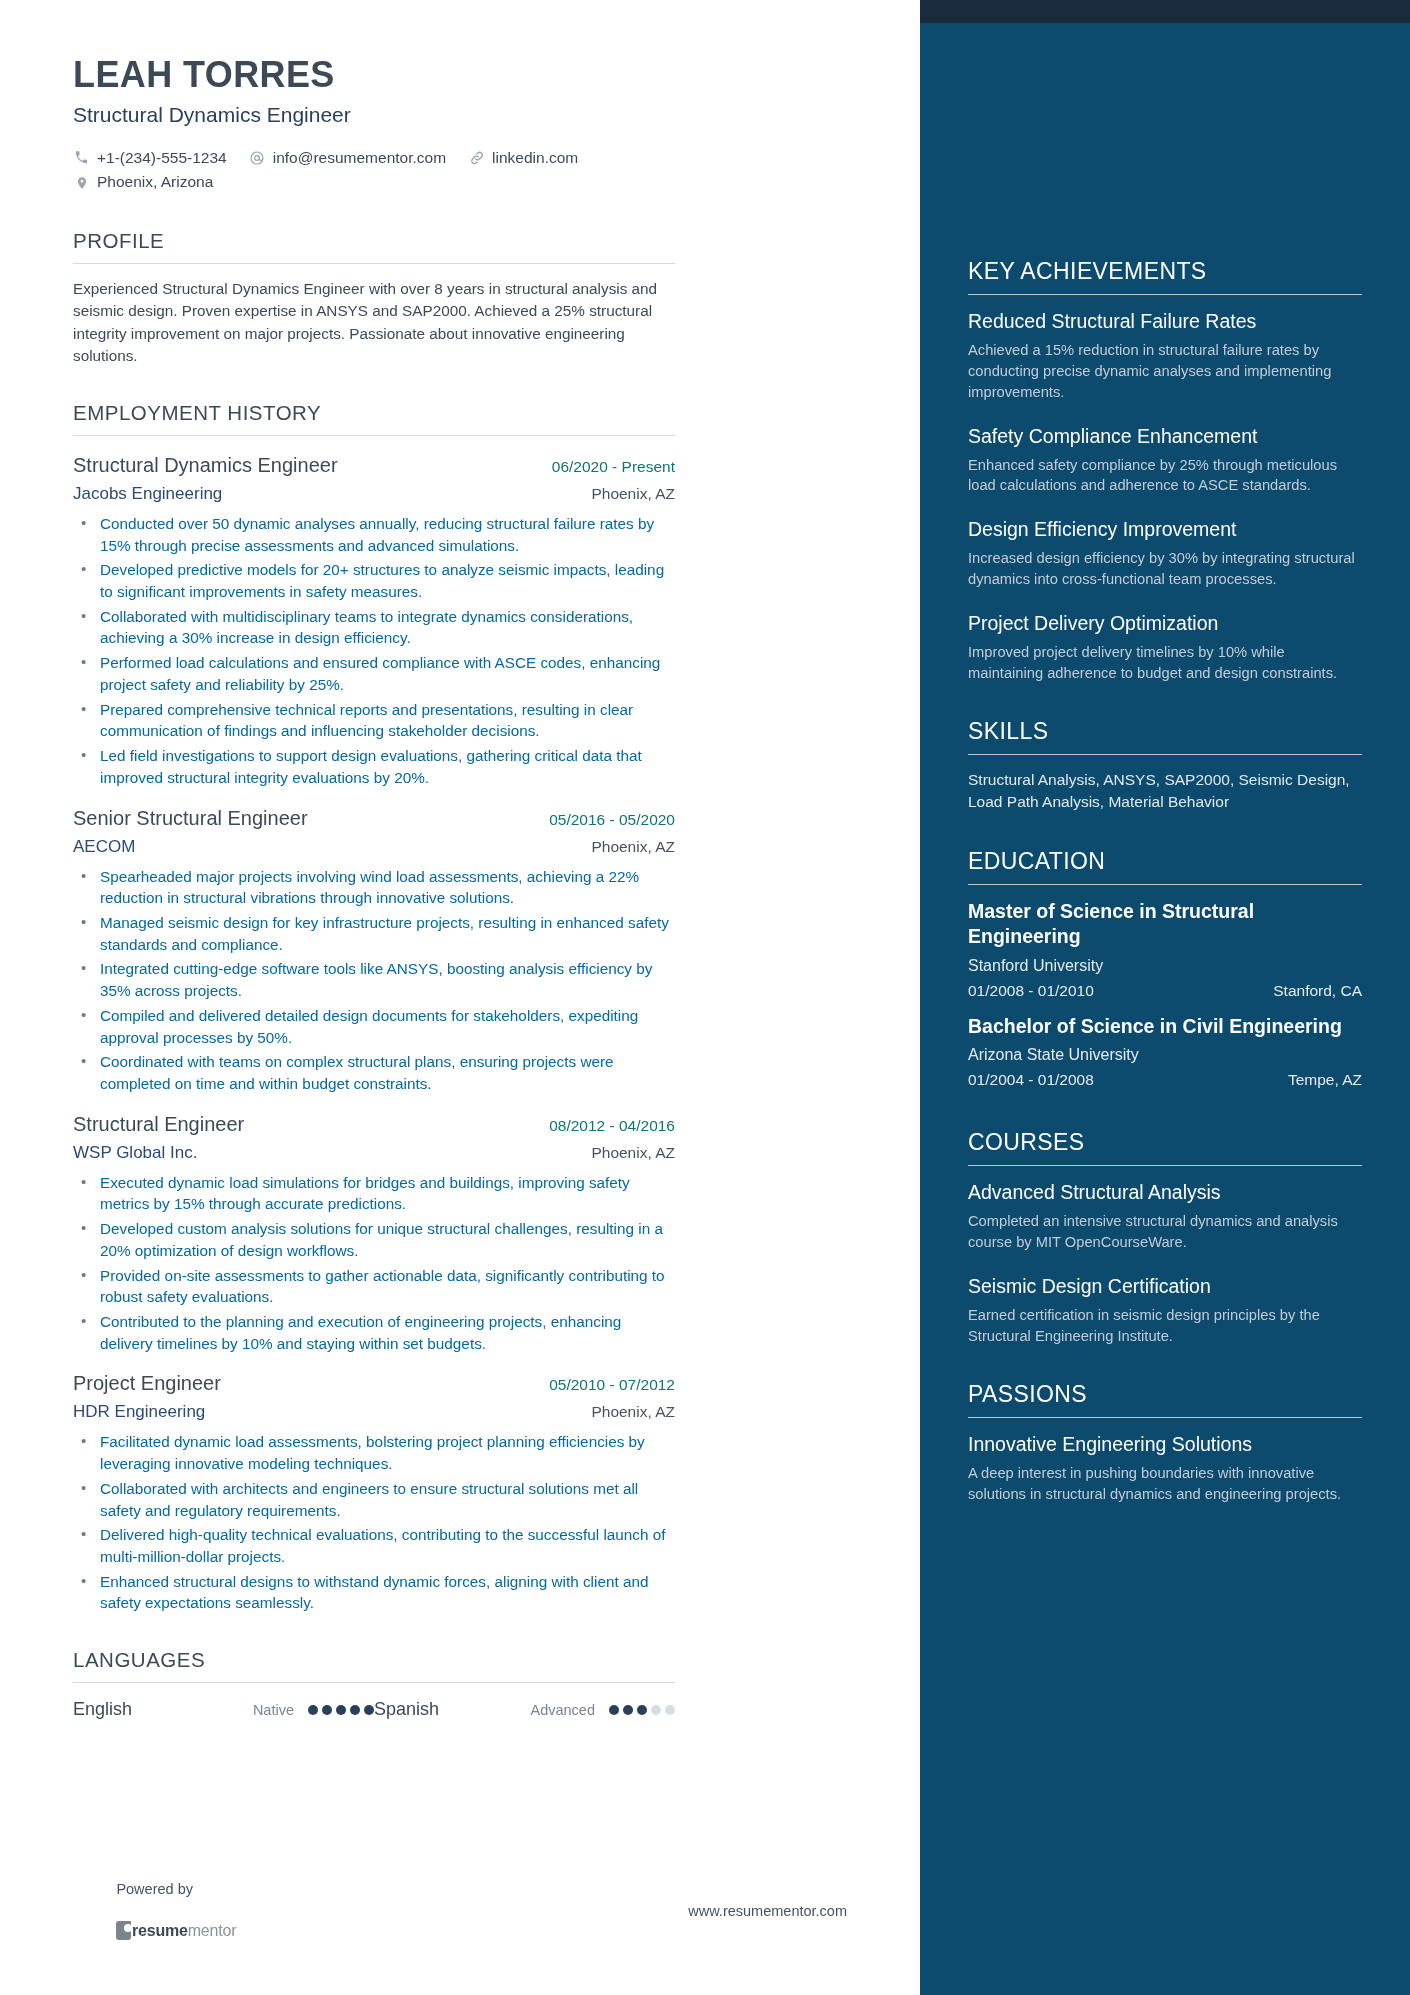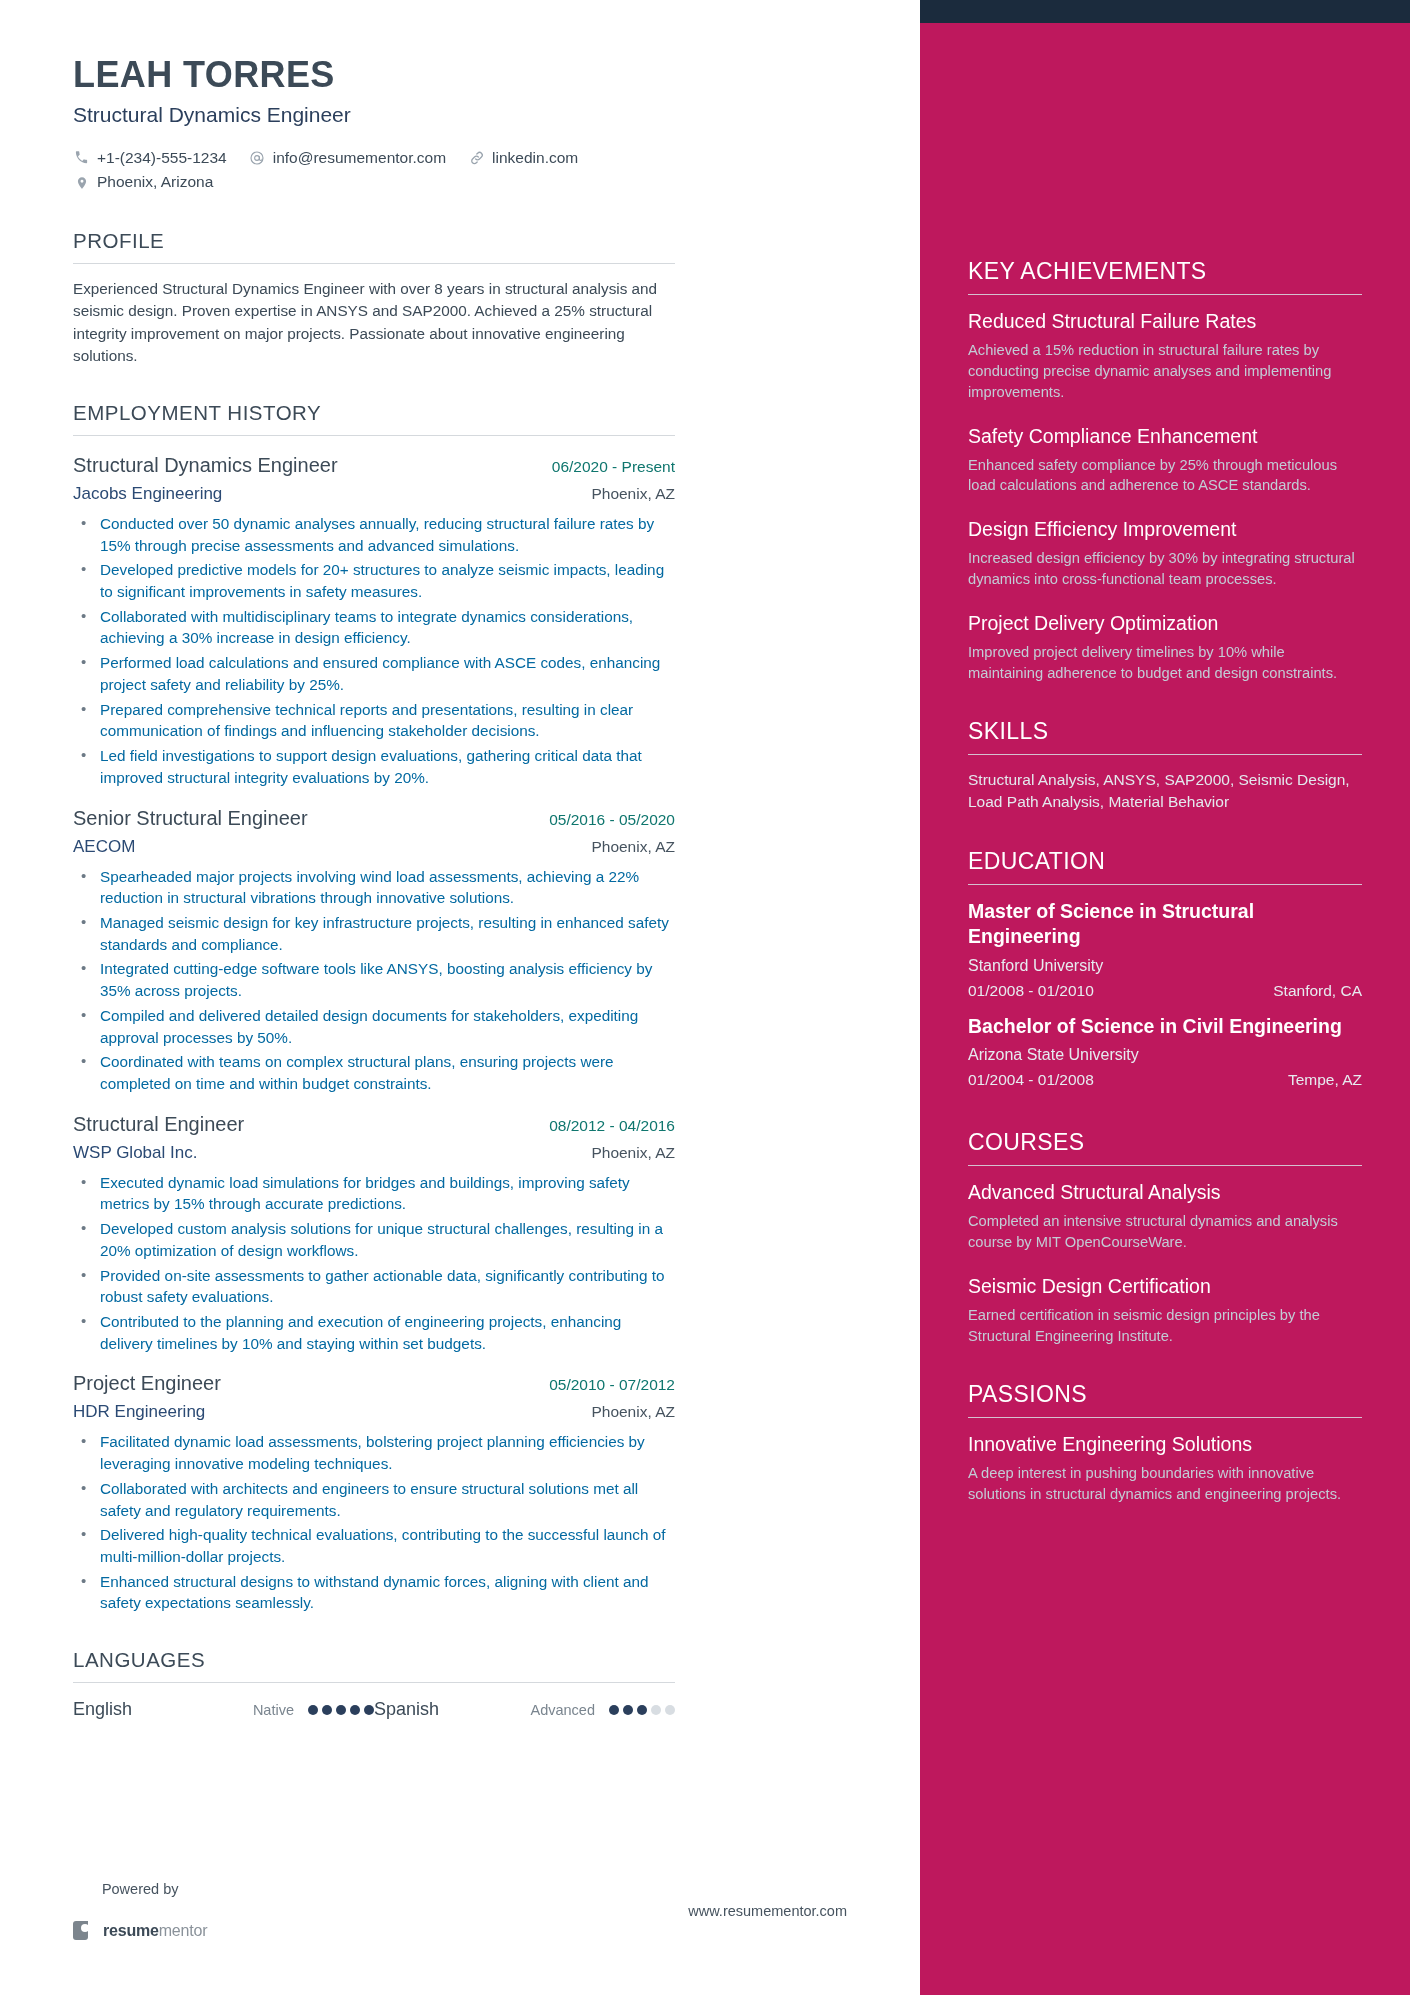--- a/index.html
+++ b/index.html
@@ -16,21 +16,21 @@
     background: #ffffff;
     overflow: hidden;
   }
 
   
   .sidebar {
     position: absolute;
     top: 0; right: 0;
     width: 490px;
     height: 1995px;
-    background: #be185d;
+    background: #0c4a6e;
     padding: 0 48px;
   }
   .sidebar-topband {
     position: absolute;
     top: 0; left: 0;
     width: 490px;
     height: 23px;
     background: #1b2b3d;
   }
   .sidebar-inner { position: relative; padding-top: 258px; }
@@ -190,21 +190,21 @@
     left: 73px;
     bottom: 55px;
     width: 774px;
     display: flex;
     align-items: center;
     justify-content: space-between;
     font-size: 14.5px;
     color: #46535f;
   }
   .footer-left { display: flex; align-items: center; gap: 24px; flex-direction: column; }
-  .logo { display: flex; align-items: flex-end; gap: 15px; }
+  .logo { display: flex; align-items: flex-end; gap: 1px; margin-left: 43px; }
   .logo-mark {
     width: 15px; height: 19px;
     background: #7c858d;
     border-radius: 3px 0 3px 3px;
     position: relative;
   }
   .logo-mark::after {
     content: "";
     position: absolute;
     right: -1px; top: 3px;

